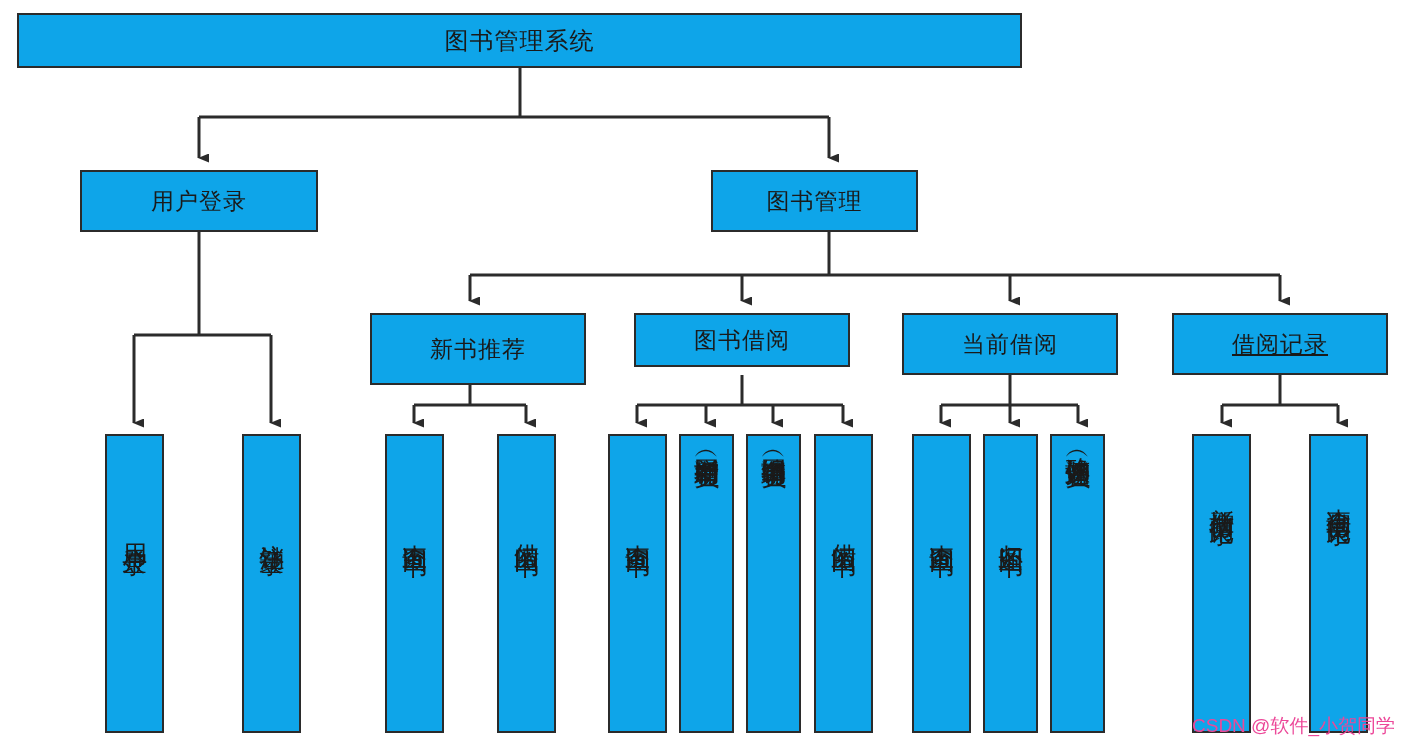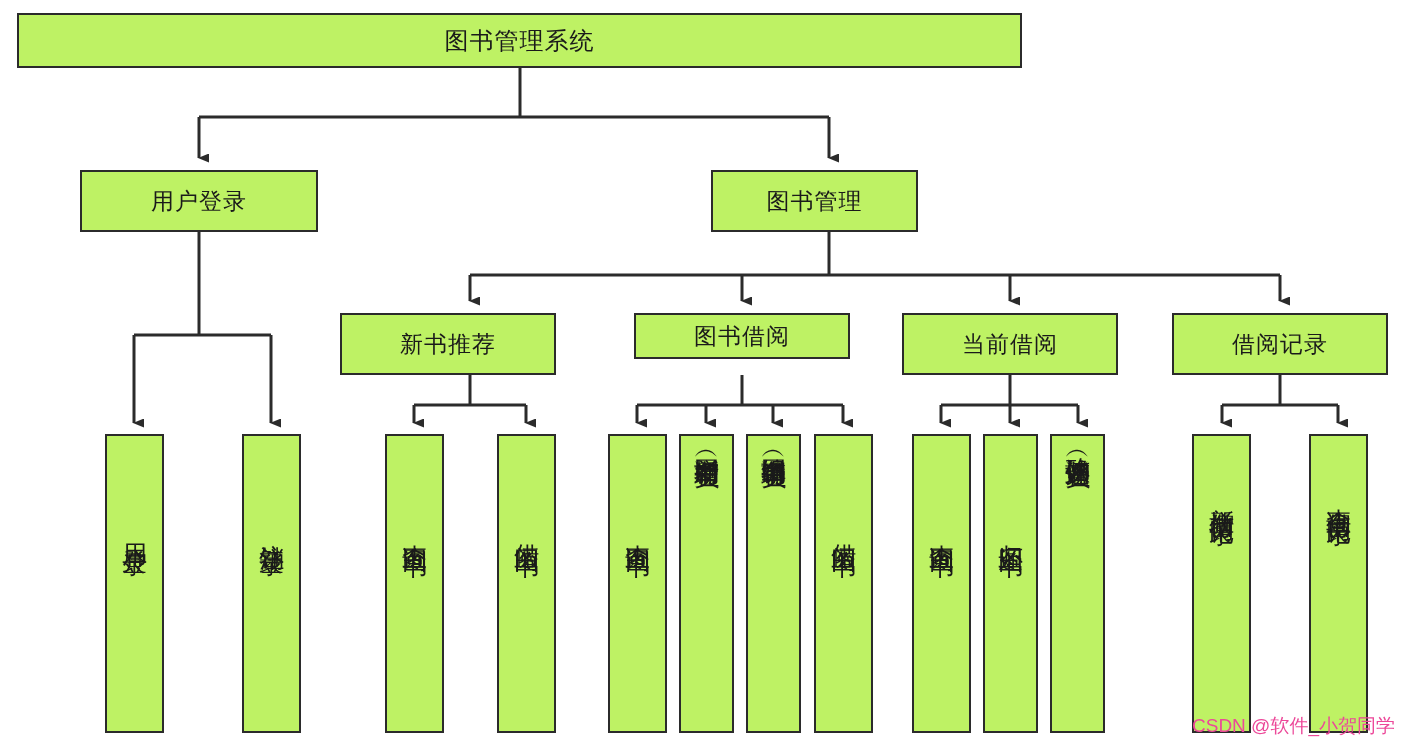--- a/index.html
+++ b/index.html
@@ -20,21 +20,21 @@
   #wires {
     position: absolute;
     left: 0; top: 0;
     width: 1405px;
     height: 747px;
   }
   .node {
     position: absolute;
     box-sizing: border-box;
     border: 2.5px solid #2b2b2b;
-    background: #bef264;
+    background: #0ea5e9;
     display: flex;
     align-items: center;
     justify-content: center;
     color: #1a1a1a;
   }
   .node.horiz {
     font-size: 23px;
     letter-spacing: 1px;
   }
   .node.root {
@@ -130,30 +130,30 @@
     <span>图书管理系统</span>
   </div>
 
   <div class="node horiz" style="left:80px; top:170px; width:238px; height:62px;">
     <span>用户登录</span>
   </div>
   <div class="node horiz" style="left:711px; top:170px; width:207px; height:62px;">
     <span>图书管理</span>
   </div>
 
-  <div class="node horiz" style="left:340px; top:313px; width:216px; height:62px;">
+  <div class="node horiz" style="left:370px; top:313px; width:216px; height:72px;">
     <span>新书推荐</span>
   </div>
-  <div class="node horiz" style="left:634px; top:313px; width:216px; height:46px;">
+  <div class="node horiz" style="left:634px; top:313px; width:216px; height:54px;">
     <span>图书借阅</span>
   </div>
   <div class="node horiz" style="left:902px; top:313px; width:216px; height:62px;">
     <span>当前借阅</span>
   </div>
-  <div class="node horiz" style="left:1172px; top:313px; width:216px; height:62px;">
+  <div class="node horiz" style="left:1172px; top:313px; width:216px; height:62px;text-decoration:underline;">
     <span>借阅记录</span>
   </div>
 
   <div class="node vert shift" style="left:105px; top:434px; width:59px; height:299px;">
     <span class="vtext">用户登录</span>
   </div>
   <div class="node vert shift" style="left:242px; top:434px; width:59px; height:299px;">
     <span class="vtext">注销登录</span>
   </div>
 

